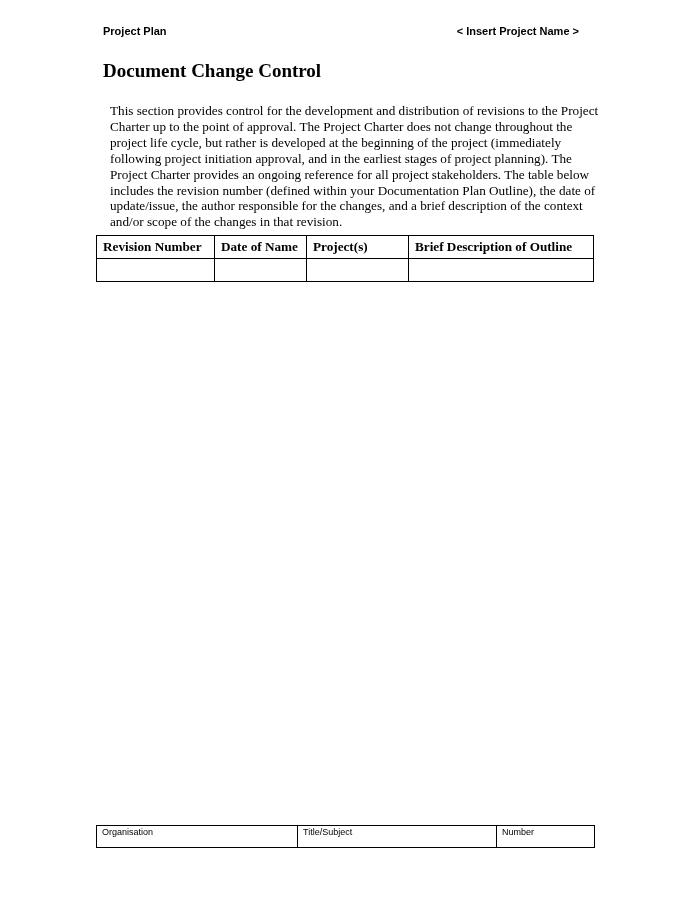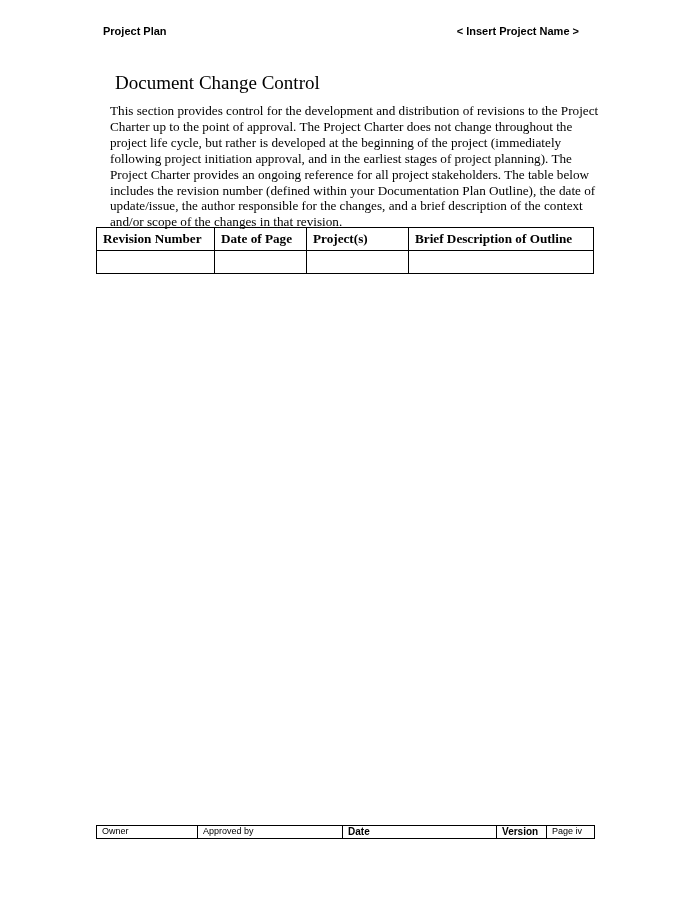--- a/index.html
+++ b/index.html
@@ -1,22 +1,22 @@
 <!DOCTYPE html>
 <html><head>
 <meta charset="utf-8">
 <style>
   html, body { margin: 0; padding: 0; background: #ffffff; }
   body { width: 695px; height: 900px; position: relative; overflow: hidden; color: #000; }
   .hdr { position: absolute; top: 25px; font-family: "Liberation Sans", sans-serif; font-size: 11px; font-weight: bold; }
   .hdr-left { left: 103px; }
   .hdr-right { right: 116px; }
-  h1 { position: absolute; left: 103px; top: 60px; margin: 12px; font-family: "Liberation Serif", serif; font-weight: normal; font-size: 19px; }
+  h1 { position: absolute; left: 103px; top: 60px; margin: 0; font-family: "Liberation Serif", serif; font-weight: bold; font-size: 19px; }
   .body-text { position: absolute; left: 103px; top: 96px; width: 490px; margin: 7px; font-family: "Liberation Serif", serif; font-size: 13.2px; line-height: 15.9px; }
-  table.rev { position: absolute; left: 96px; top: 227px; width: 498px; border-collapse: collapse; font-family: "Liberation Serif", serif; font-size: 13.2px; }
+  table.rev { position: absolute; left: 96px; top: 235px; width: 498px; border-collapse: collapse; font-family: "Liberation Serif", serif; font-size: 13.2px; }
   table.rev th, table.rev td { border: 1px solid #000; padding: 0 6px; text-align: left; }
   table.rev th { height: 22px; font-weight: bold; }
   table.rev td { height: 22px; }
   table.ftr { position: absolute; left: 96px; top: 825px; width: 498px; border-collapse: collapse; font-family: "Liberation Sans", sans-serif; font-size: 9px; table-layout: fixed; }
   table.ftr td { border: 1px solid #000; padding: 0 5px; vertical-align: top; }
   table.ftr tr.r1 td { height: 20px; padding-top: 1px; }
   table.ftr tr.r2 td { height: 12px; }
   table.ftr .b { font-weight: bold; font-size: 10px; }
 </style>
 </head>
@@ -26,21 +26,21 @@
 <div class="hdr hdr-right">&lt; Insert Project Name &gt;</div>
 
 <h1>Document Change Control</h1>
 
 <p class="body-text">This section provides control for the development and distribution of revisions to the Project Charter up to the point of approval. The Project Charter does not change throughout the project life cycle, but rather is developed at the beginning of the project (immediately following project initiation approval, and in the earliest stages of project planning). The Project Charter provides an ongoing reference for all project stakeholders. The table below includes the revision number (defined within your Documentation Plan Outline), the date of update/issue, the author responsible for the changes, and a brief description of the context and/or scope of the changes in that revision.</p>
 
 <table class="rev">
   <thead>
     <tr>
       <th style="width:105px">Revision Number</th>
-      <th style="width:79px">Date of Page</th>
+      <th style="width:79px">Date of Name</th>
       <th style="width:89px">Project(s)</th>
       <th>Brief Description of Outline</th>
     </tr>
   </thead>
   <tbody>
     <tr>
       <td></td>
       <td></td>
       <td></td>
       <td></td>
@@ -51,21 +51,19 @@
 <table class="ftr">
   <colgroup>
     <col style="width:101px">
     <col style="width:100px">
     <col style="width:45px">
     <col style="width:154px">
     <col style="width:50px">
     <col style="width:48px">
   </colgroup>
   <tbody>
-  <tr class="r2">
-    <td>Owner</td>
-    <td colspan="2">Approved by</td>
-    <td class="b">Date</td>
-    <td class="b">Version</td>
-    <td>Page iv</td>
+      <tr class="r1">
+    <td colspan="2">Organisation</td>
+    <td colspan="2">Title/Subject</td>
+    <td colspan="2">Number</td>
   </tr>
 </tbody>
   </table>
 
 </body></html>

